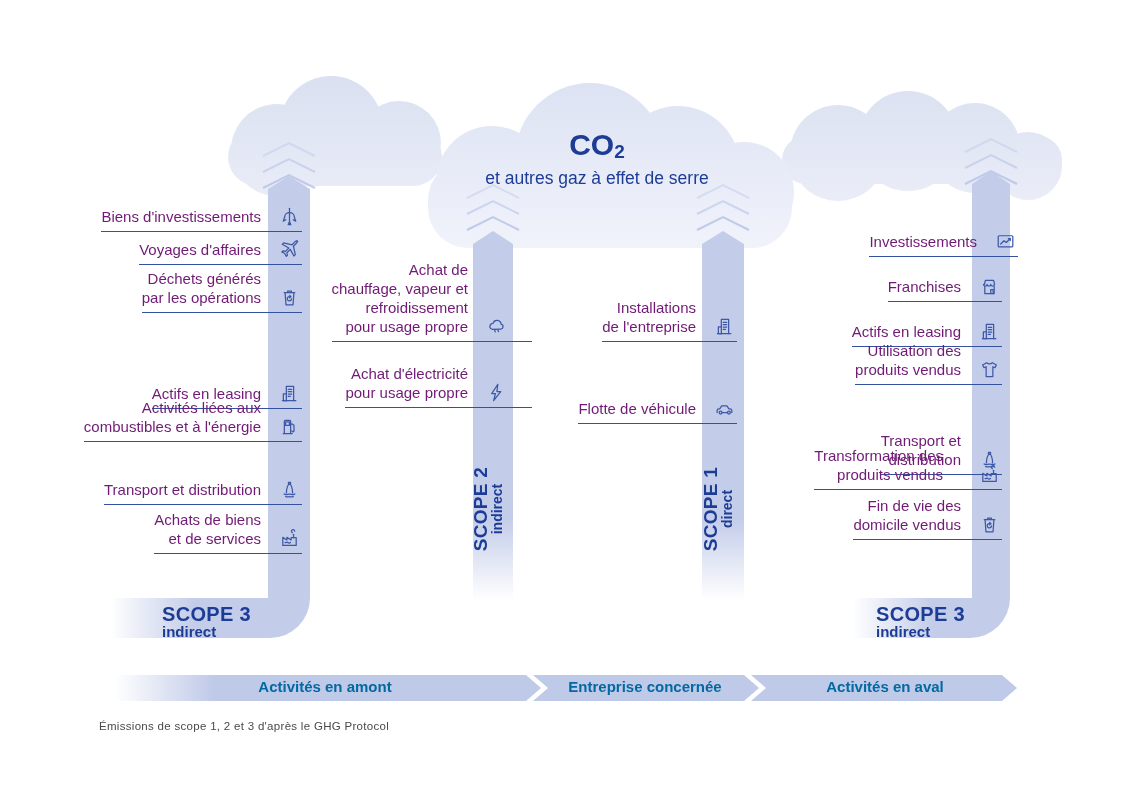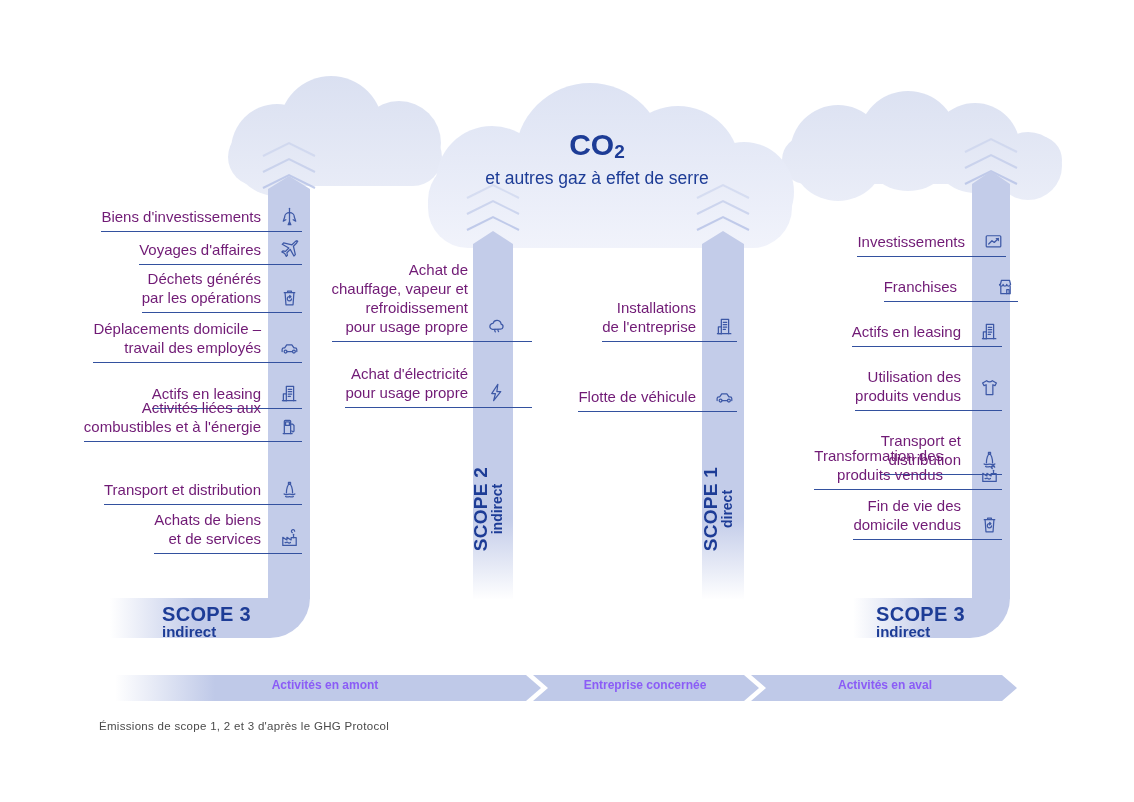--- a/index.html
+++ b/index.html
@@ -31,22 +31,22 @@
 
   
   .scope-label { position:absolute; color:#1d3c96; }
   .scope-label .big { font-size:20px; font-weight:bold; letter-spacing:.3px; line-height:20px; }
   .scope-label .small { font-size:15px; font-weight:bold; line-height:16px; }
   .scope-label.vert { width:120px; height:44px; text-align:center; transform:rotate(-90deg); }
   .scope-label.vert .big { font-size:19px; line-height:19px; }
   .scope-label.vert .small { font-size:14px; line-height:15px; }
 
   
-  .band-label { position:absolute; top:678px; font-size:12px; font-weight:bold;
-                color:#8b5cf6; text-align:center; }
+  .band-label { position:absolute; top:678px; font-size:15px; font-weight:bold;
+                color:#0369a1; text-align:center; }
 
   .caption { position:absolute; left:99px; top:720px; font-size:11.5px;
              color:#4a4a4a; letter-spacing:.3px; }
   .defs { position:absolute; width:0; height:0; overflow:hidden; }
 </style>
 </head>
 <body>
 
 <div class="canvas">
 
@@ -226,29 +226,20 @@
   </div>
   <div class="item" style="top:313px; right:832px;">
     <span class="lbl">Déchets générés
 par les opérations</span>
     <span class="ico">
         <svg viewBox="0 0 24 24">
           <use href="#ic-trash"></use>
         </svg>
       </span>
   </div>
-  <div class="item" style="top:363px; right:832px;">
-    <span class="lbl">Déplacements domicile –
-travail des employés</span>
-    <span class="ico">
-        <svg viewBox="0 0 24 24">
-          <use href="#ic-car"></use>
-        </svg>
-      </span>
-  </div>
   <div class="item" style="top:409px; right:832px;">
     <span class="lbl">Actifs en leasing</span>
     <span class="ico">
         <svg viewBox="0 0 24 24">
           <use href="#ic-building"></use>
         </svg>
       </span>
   </div>
   <div class="item" style="top:442px; right:832px;">
     <span class="lbl">Activités liées aux
@@ -300,54 +291,54 @@
 
   <div class="item" style="top:342px; right:397px;">
     <span class="lbl">Installations
 de l'entreprise</span>
     <span class="ico">
         <svg viewBox="0 0 24 24">
           <use href="#ic-building"></use>
         </svg>
       </span>
   </div>
-  <div class="item" style="top:412px; right:397px;margin-left:24px;">
+  <div class="item" style="top:424px; right:397px;margin-left:24px;">
     <span class="lbl">Flotte de véhicule</span>
     <span class="ico">
         <svg viewBox="0 0 24 24">
           <use href="#ic-car"></use>
         </svg>
       </span>
   </div>
 
-  <div class="item" style="top:257px; right:128px;justify-content:center;">
+  <div class="item" style="top:257px; right:116px;justify-content:center;">
     <span class="lbl">Investissements</span>
     <span class="ico">
         <svg viewBox="0 0 24 24">
           <use href="#ic-chart"></use>
         </svg>
       </span>
   </div>
-  <div class="item" style="top:302px; right:116px;gap:20px;">
+  <div class="item" style="top:302px; right:132px;">
     <span class="lbl">Franchises</span>
     <span class="ico">
         <svg viewBox="0 0 24 24">
           <use href="#ic-store"></use>
         </svg>
       </span>
   </div>
   <div class="item" style="top:347px; right:132px;">
     <span class="lbl">Actifs en leasing</span>
     <span class="ico">
         <svg viewBox="0 0 24 24">
           <use href="#ic-building"></use>
         </svg>
       </span>
   </div>
-  <div class="item" style="top:411px; right:132px;align-items:center;">
+  <div class="item" style="top:385px; right:132px;">
     <span class="lbl">Utilisation des
 produits vendus</span>
     <span class="ico">
         <svg viewBox="0 0 24 24">
           <use href="#ic-tshirt"></use>
         </svg>
       </span>
   </div>
   <div class="item" style="top:443px; right:132px;margin-top:32px;">
     <span class="lbl">Transport et

